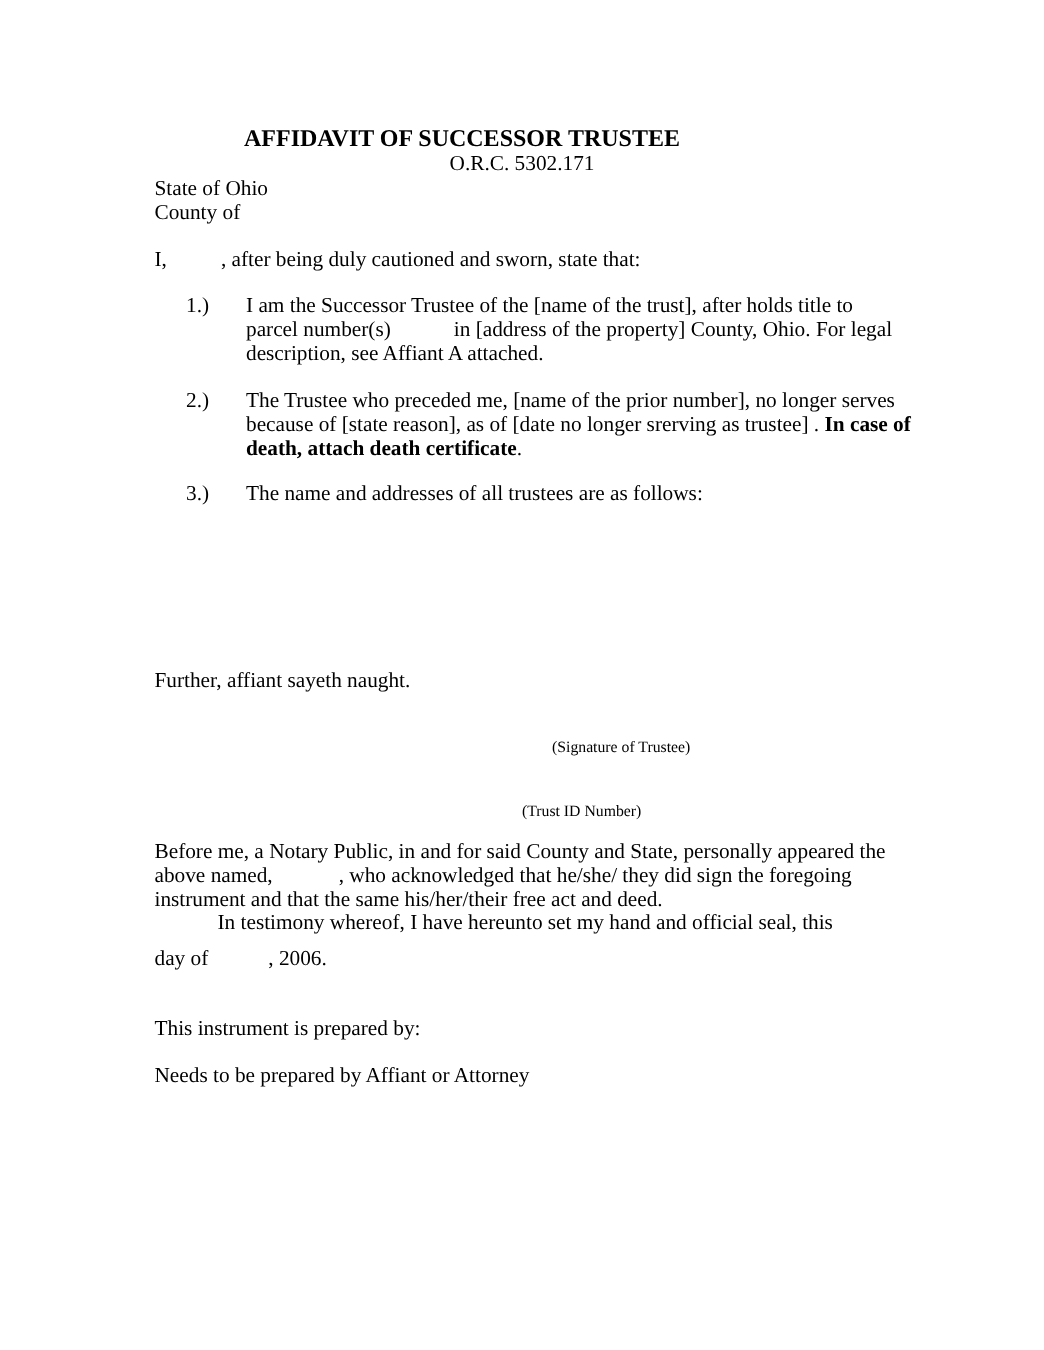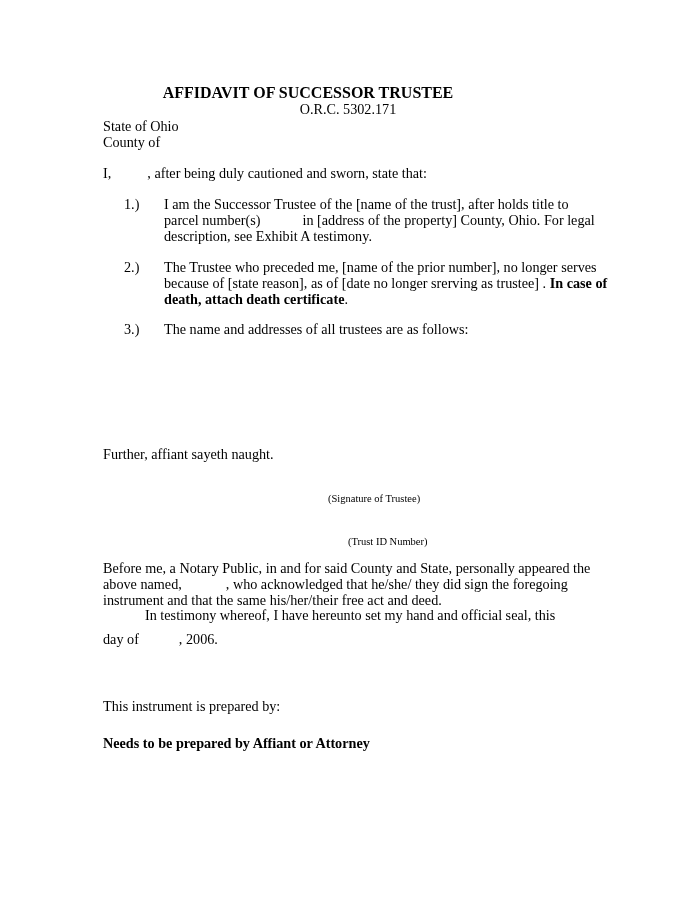--- a/index.html
+++ b/index.html
@@ -29,45 +29,45 @@
 
   <div class="t" style="left:103px; top:165px;">
     <span>I,</span><span class="gap" style="width:36px;"></span><span>, after being duly cautioned and sworn, state that:</span>
   </div>
 
   <div class="num" style="top:196px;">1.)</div>
   <div class="para" style="top:196px;">I am the Successor Trustee of the [name of the trust],  after holds title to</div>
   <div class="para" style="top:212px;">
     <span>parcel number(s)</span><span class="gap" style="width:42px;"></span><span>in  [address of the property] County, Ohio. For legal</span>
   </div>
-  <div class="para" style="top:228px;">description, see Exhibit A testimony.</div>
+  <div class="para" style="top:228px;">description, see Affiant A attached.</div>
 
   <div class="num" style="top:259px;">2.)</div>
   <div class="para" style="top:259px;">The Trustee who preceded me, [name of the prior number], no longer serves</div>
   <div class="para" style="top:275px;">
     <span>because of [state reason], as of [date no longer srerving as trustee] . </span><b>In case of</b>
   </div>
   <div class="para" style="top:291px;">
     <b>death, attach death certificate</b><span>.</span>
   </div>
 
   <div class="num" style="top:321px;">3.)</div>
   <div class="para" style="top:321px;">The name and addresses of all trustees are as follows:</div>
 
   <div class="t" style="left:103px; top:446px;">Further, affiant sayeth naught.</div>
 
-  <div class="small" style="left:328px; top:493px;">(Signature of Trustee)</div>
+  <div class="small" style="left:368px; top:493px;">(Signature of Trustee)</div>
   <div class="small" style="left:348px; top:536px;">(Trust ID Number)</div>
 
   <div class="t" style="left:103px; top:560px;">Before me, a Notary Public, in and for said County and State, personally appeared the</div>
   <div class="t" style="left:103px; top:576px;">
     <span>above named,</span><span class="gap" style="width:44px;"></span><span>, who acknowledged that he/she/ they did sign the foregoing</span>
   </div>
   <div class="t" style="left:103px; top:592px;">instrument and that the same his/her/their free act and deed.</div>
   <div class="t" style="left:145px; top:607px;">In testimony whereof, I have hereunto set my hand and official seal, this</div>
   <div class="t" style="left:103px; top:631px;">
     <span>day of</span><span class="gap" style="width:40px;"></span><span>, 2006.</span>
   </div>
 
-  <div class="t" style="left:103px; top:678px;margin-top:20px;">This instrument is prepared by:</div>
-  <div class="t" style="left:103px; top:735px;font-weight:bold;">Needs to be prepared by Affiant or Attorney</div>
+  <div class="t" style="left:103px; top:678px;">This instrument is prepared by:</div>
+  <div class="t" style="left:103px; top:709px;">Needs to be prepared by Affiant or Attorney</div>
 
 </div>
 
 </body></html>

